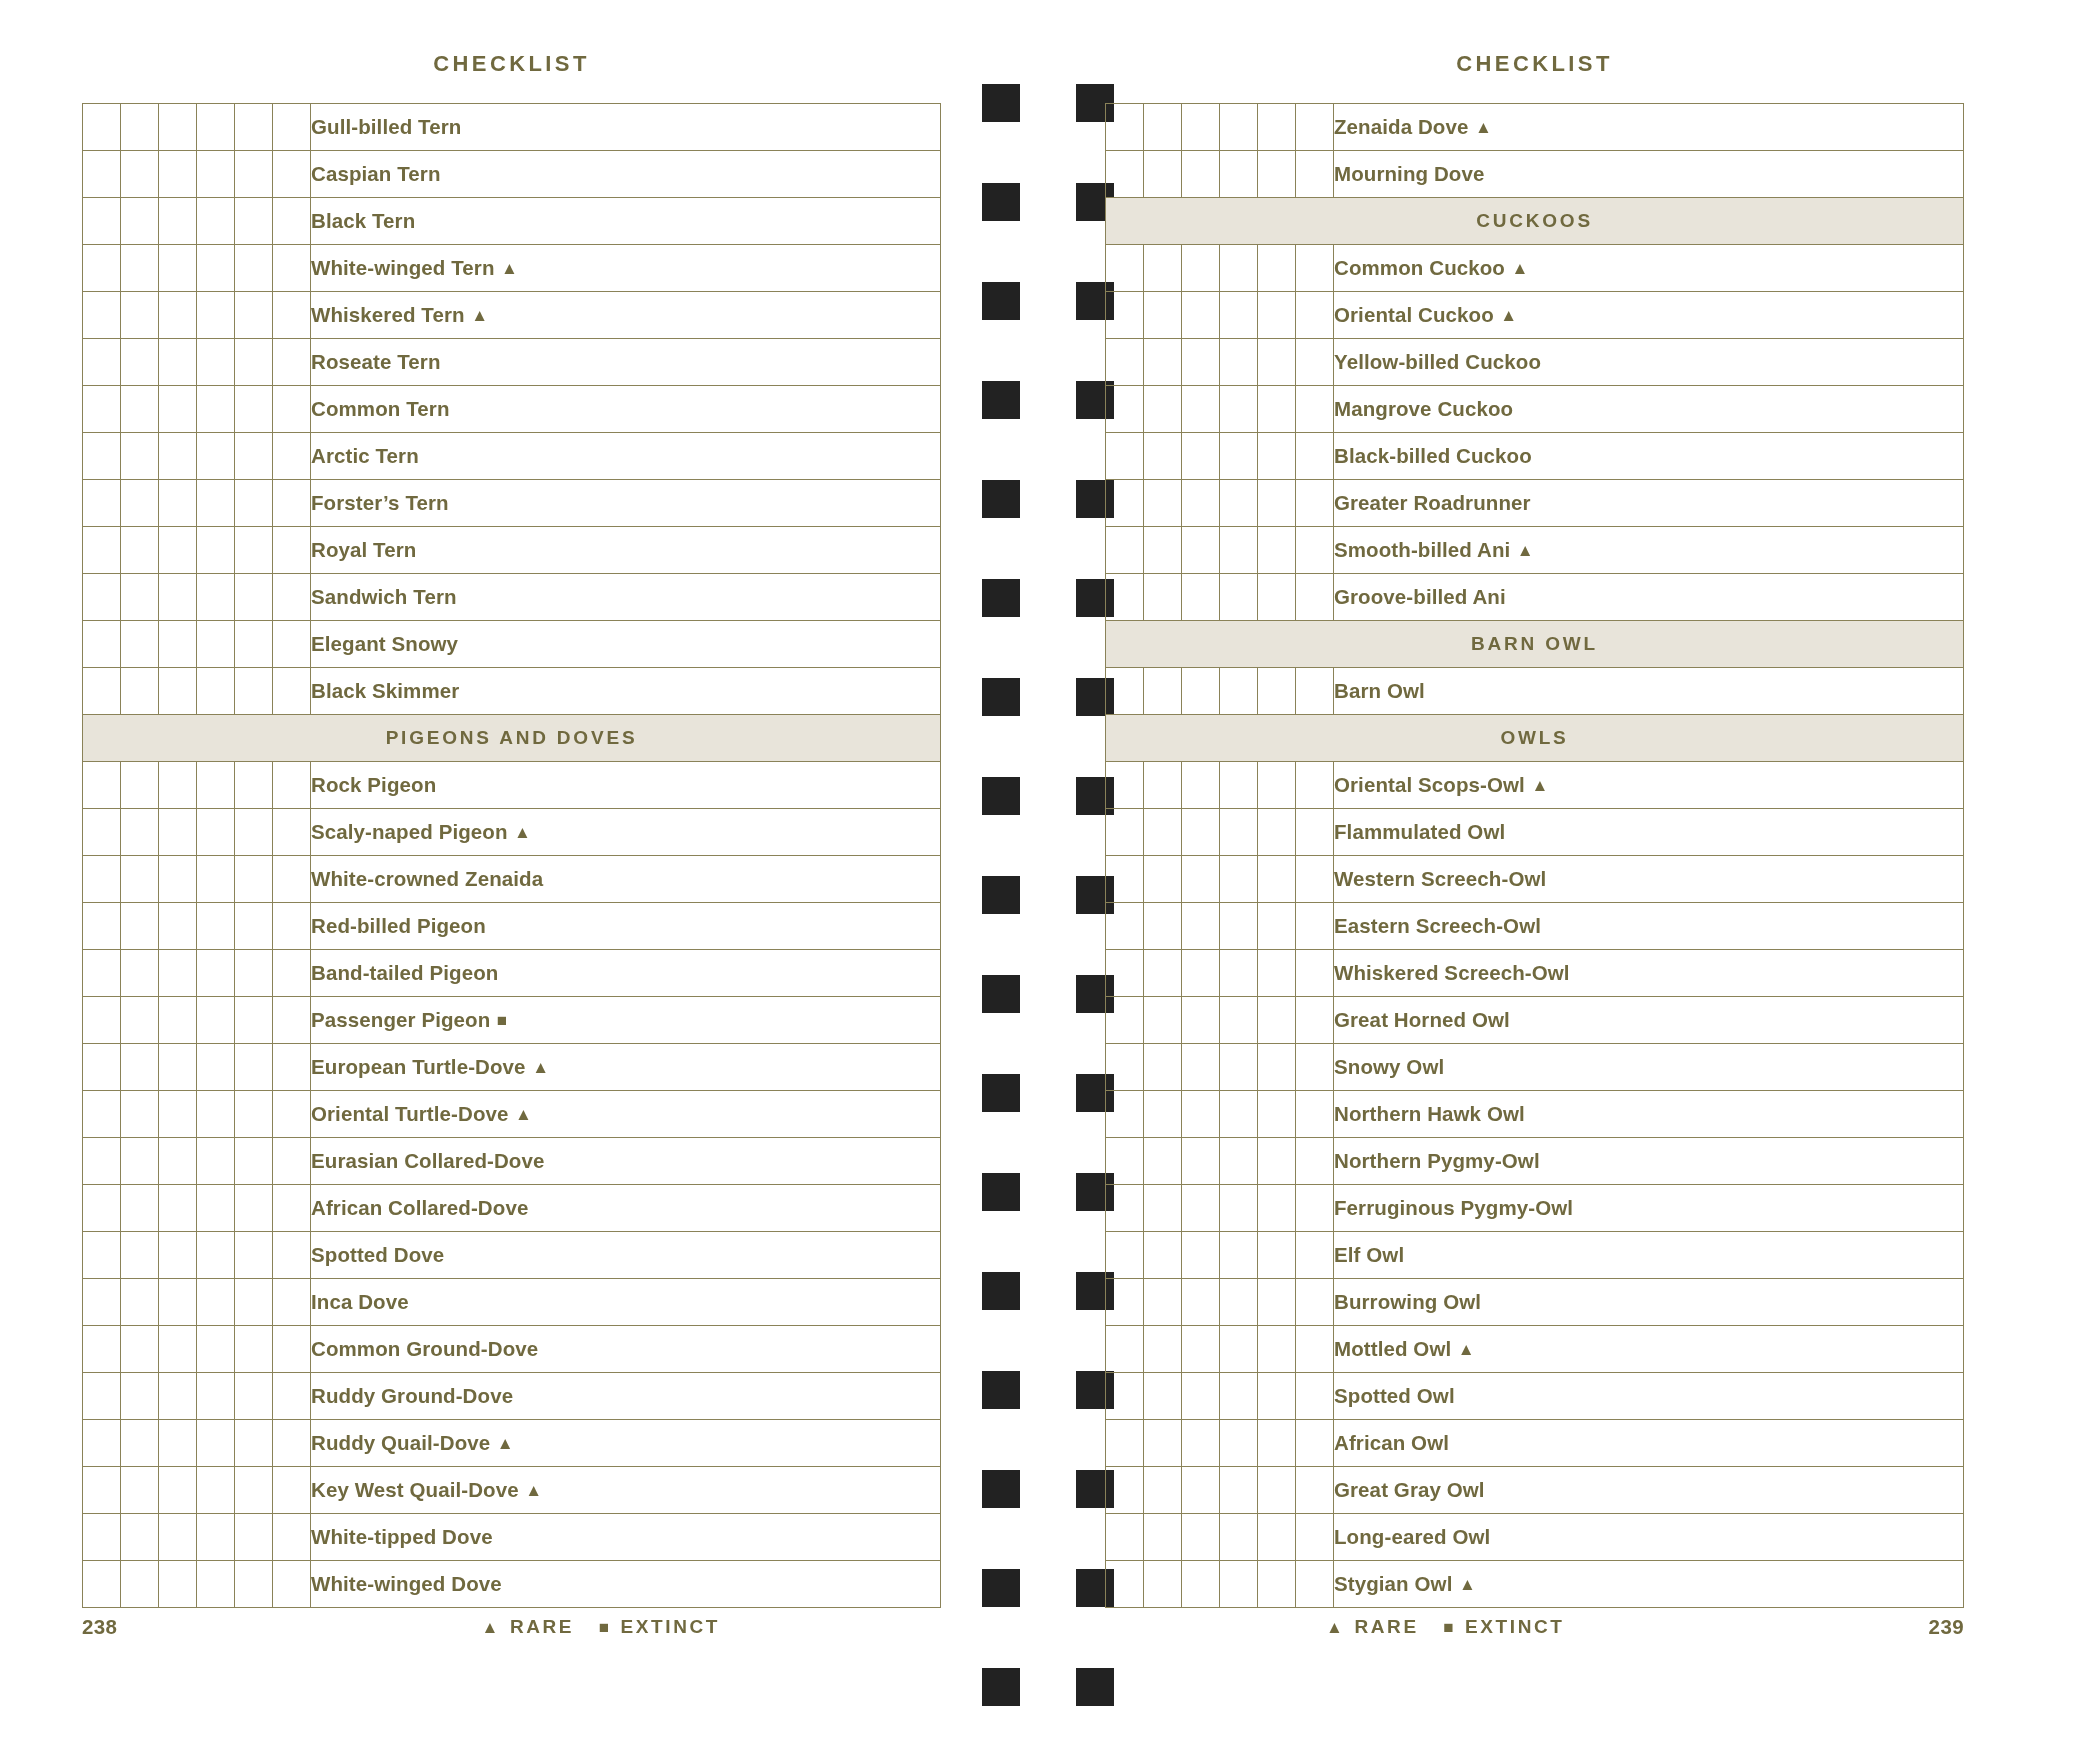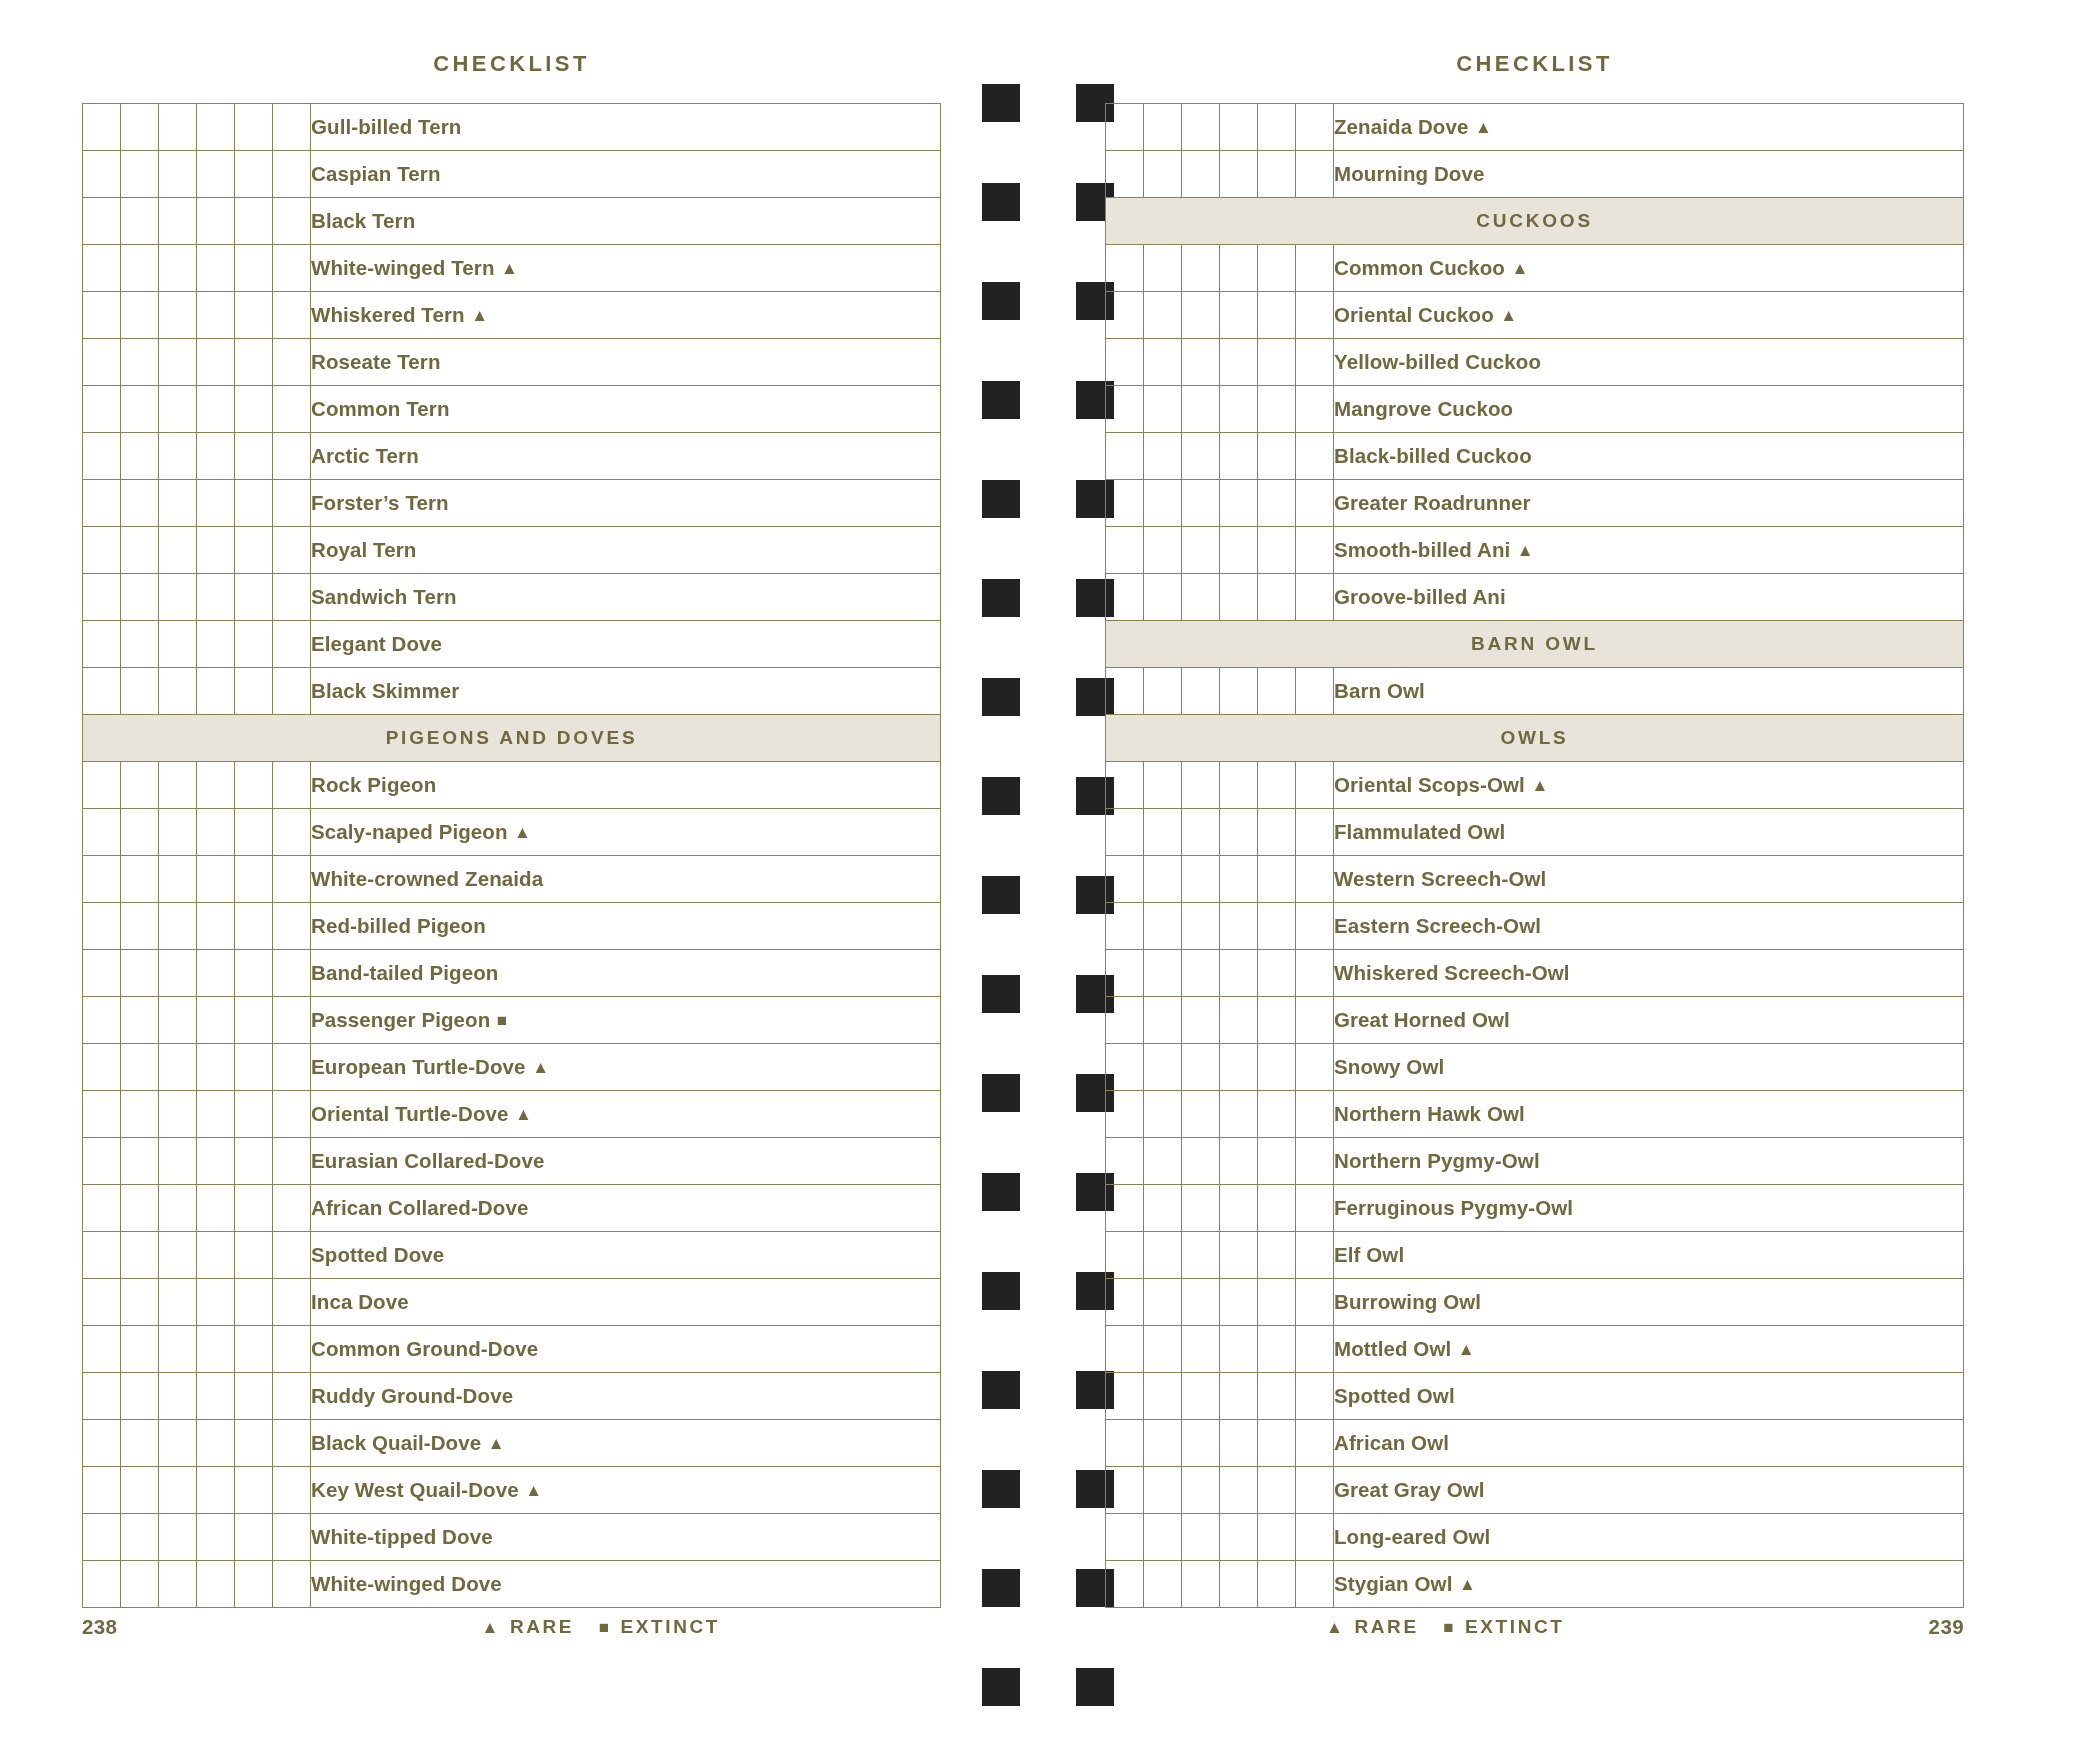--- a/index.html
+++ b/index.html
@@ -260,21 +260,21 @@
             <td class="cb-cell"></td>
             <td class="name-cell"><span>Sandwich Tern</span></td>
           </tr>
           <tr>
             <td class="cb-cell"></td>
             <td class="cb-cell"></td>
             <td class="cb-cell"></td>
             <td class="cb-cell"></td>
             <td class="cb-cell"></td>
             <td class="cb-cell"></td>
-            <td class="name-cell"><span>Elegant Dove</span></td>
+            <td class="name-cell"><span>Elegant Snowy</span></td>
           </tr>
           <tr>
             <td class="cb-cell"></td>
             <td class="cb-cell"></td>
             <td class="cb-cell"></td>
             <td class="cb-cell"></td>
             <td class="cb-cell"></td>
             <td class="cb-cell"></td>
             <td class="name-cell"><span>Black Skimmer</span></td>
           </tr>
@@ -407,21 +407,21 @@
             <td class="cb-cell"></td>
             <td class="name-cell"><span>Ruddy Ground-Dove</span></td>
           </tr>
           <tr>
             <td class="cb-cell"></td>
             <td class="cb-cell"></td>
             <td class="cb-cell"></td>
             <td class="cb-cell"></td>
             <td class="cb-cell"></td>
             <td class="cb-cell"></td>
-            <td class="name-cell"><span>Black Quail-Dove</span><span class="sym">▲</span></td>
+            <td class="name-cell"><span>Ruddy Quail-Dove</span><span class="sym">▲</span></td>
           </tr>
           <tr>
             <td class="cb-cell"></td>
             <td class="cb-cell"></td>
             <td class="cb-cell"></td>
             <td class="cb-cell"></td>
             <td class="cb-cell"></td>
             <td class="cb-cell"></td>
             <td class="name-cell"><span>Key West Quail-Dove</span><span class="sym">▲</span></td>
           </tr>

